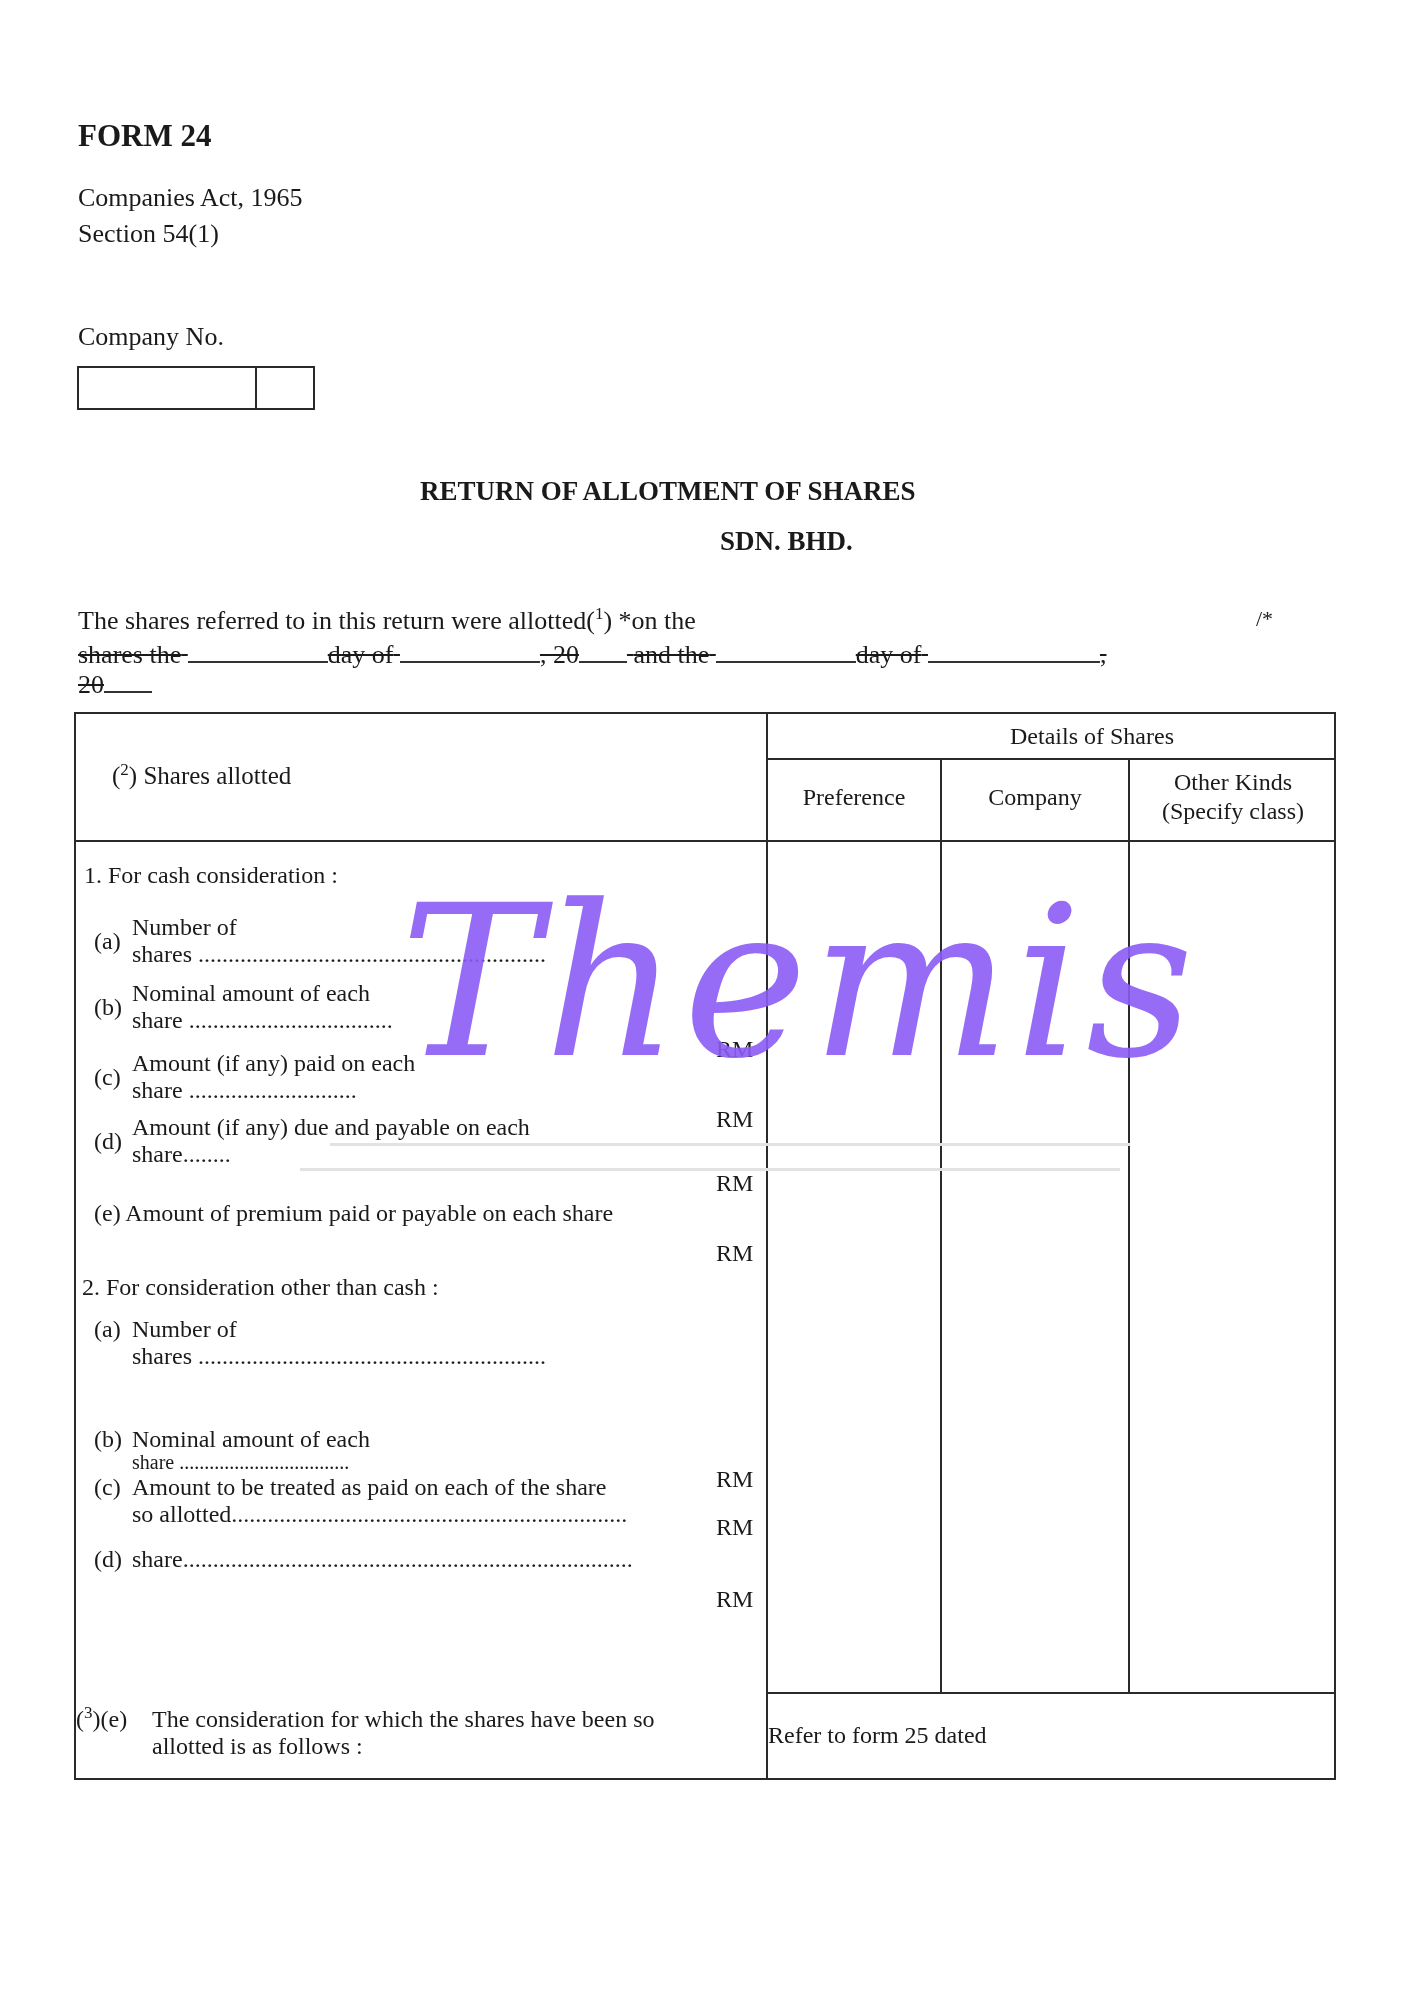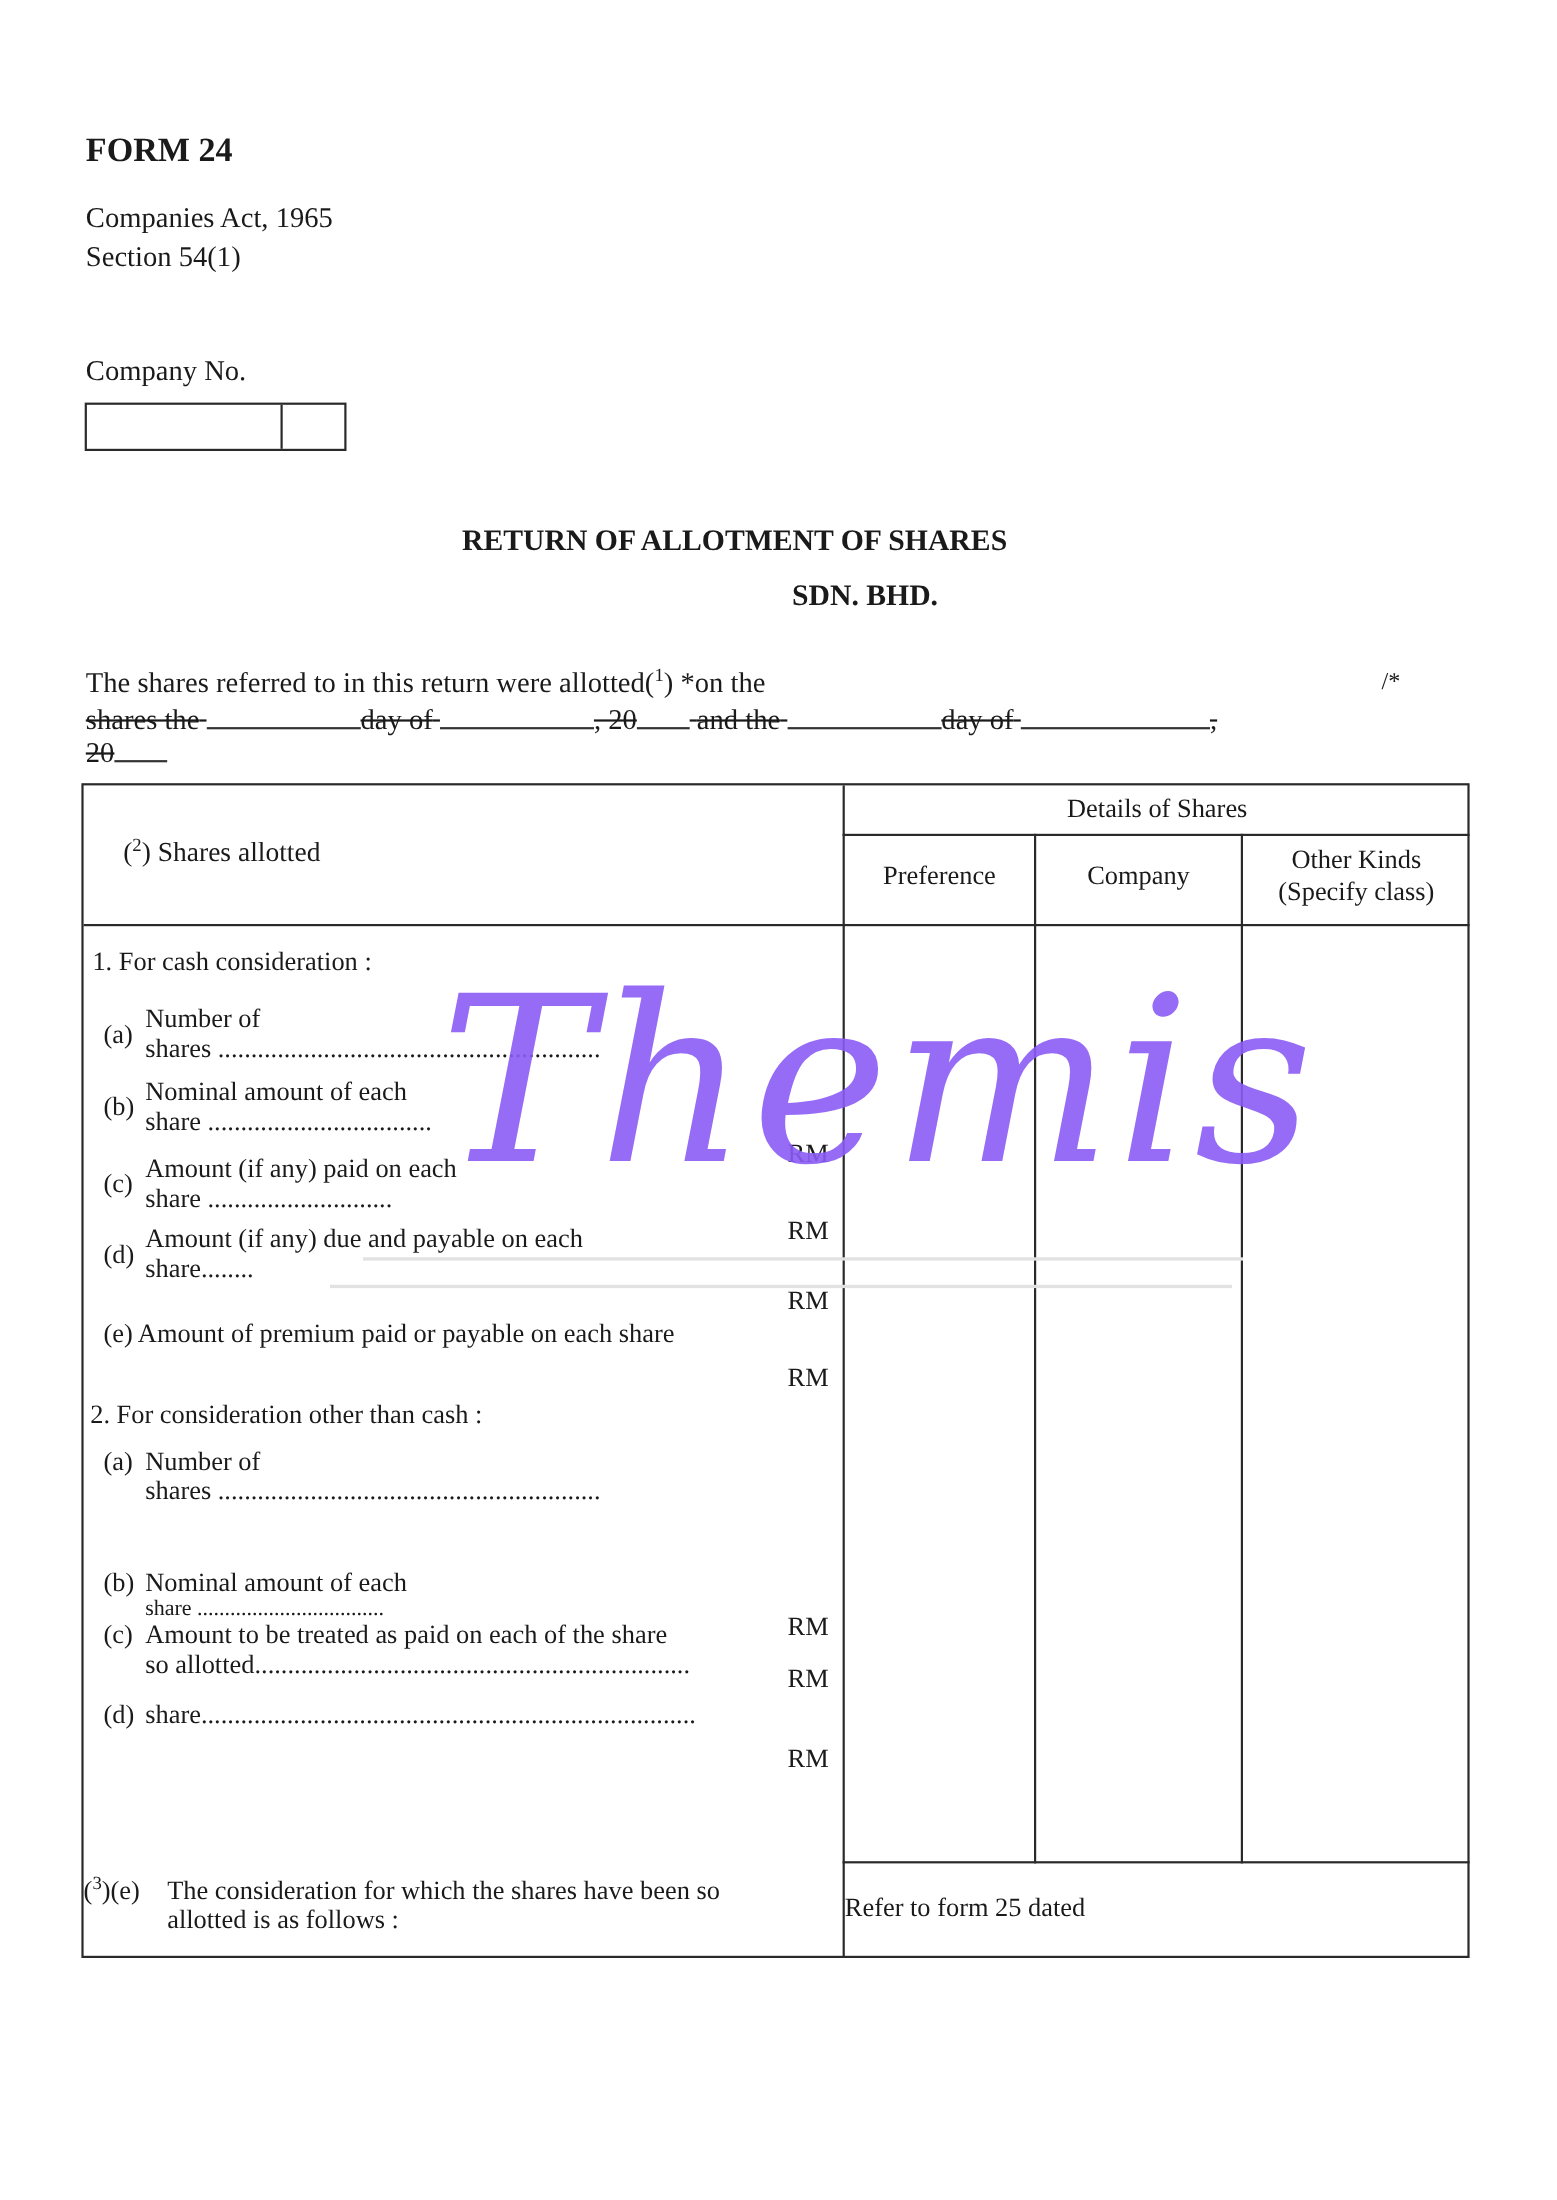--- a/index.html
+++ b/index.html
@@ -70,21 +70,21 @@
   <div class="vline" style="left:690px; top:0; height:1066px;"></div>
   <div class="hline" style="left:690px; top:44px; width:570px;"></div>
   <div class="hline" style="left:0; top:126px; width:1260px;"></div>
   <div class="vline" style="left:864px; top:44px; height:936px;"></div>
   <div class="vline" style="left:1052px; top:44px; height:936px;"></div>
   <div class="hline" style="left:690px; top:978px; width:570px;"></div>
 
   <div class="cell-text" style="left:36px; top:48px;">
     (<span class="sup">2</span>) <span>Shares allotted</span>
   </div>
-  <div class="cell-text hdr" style="left:692px; top:9px; width:568px;">Details of Shares</div>
+  <div class="cell-text hdr" style="left:732px; top:9px; width:568px;">Details of Shares</div>
   <div class="cell-text hdr" style="left:692px; top:70px; width:172px;">Preference</div>
   <div class="cell-text hdr" style="left:866px; top:70px; width:186px;">Company</div>
   <div class="cell-text hdr" style="left:1054px; top:54px; width:206px; line-height:29px;">
     <div>Other Kinds</div>
     <div>(Specify class)</div>
   </div>
 
   <div class="row-label" style="left:8px; top:148px;">1.  For cash consideration :</div>
 
   <div class="row-label" style="left:18px; top:200px;">

